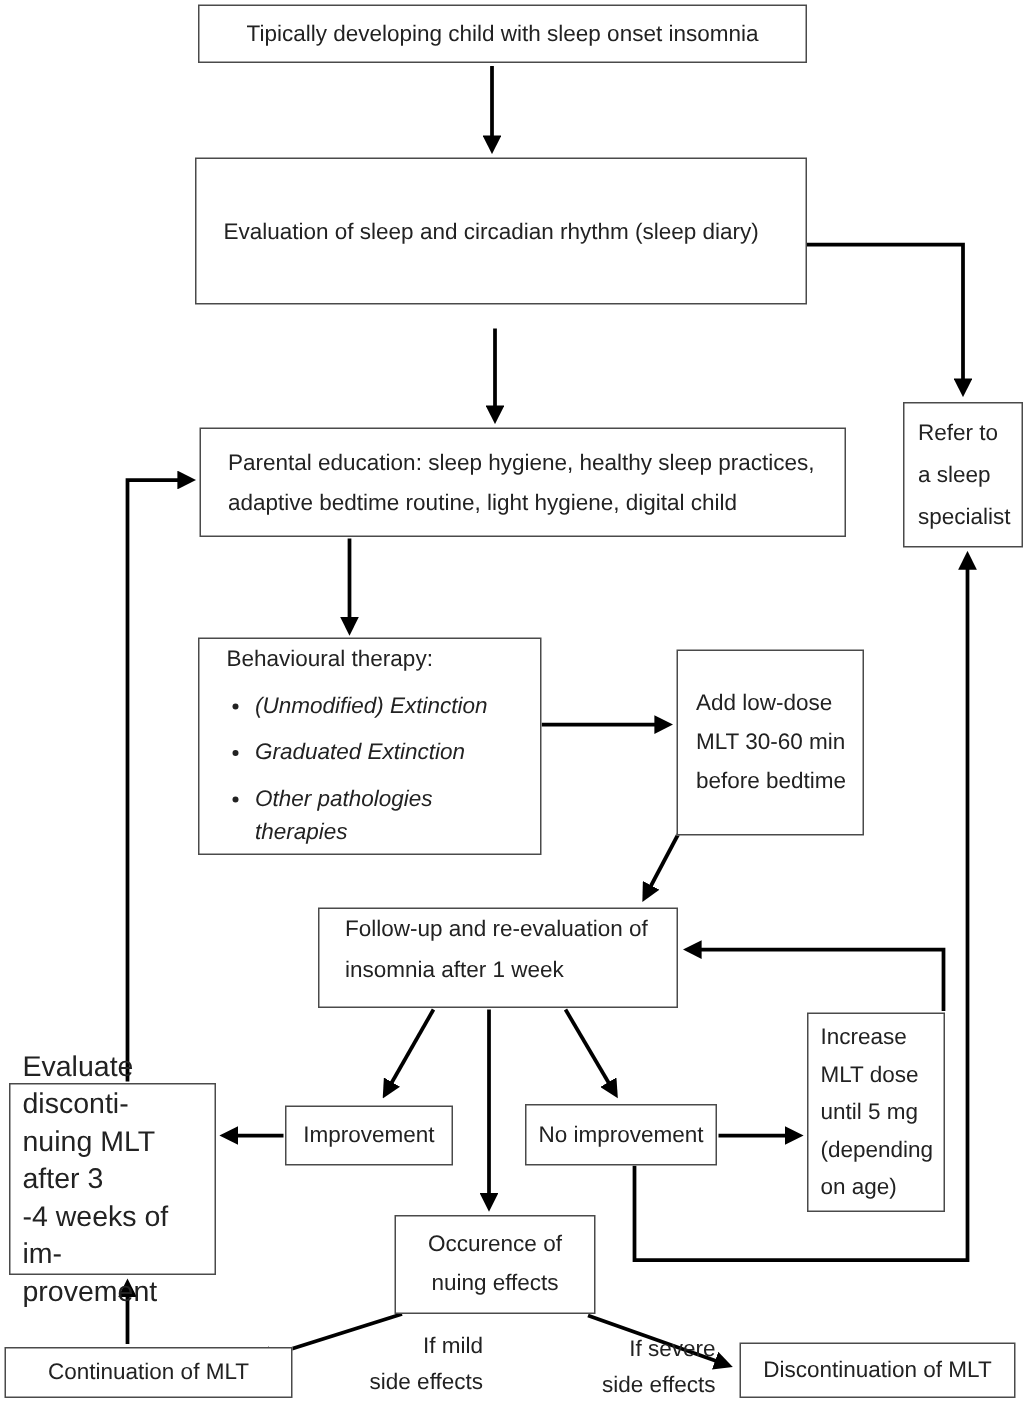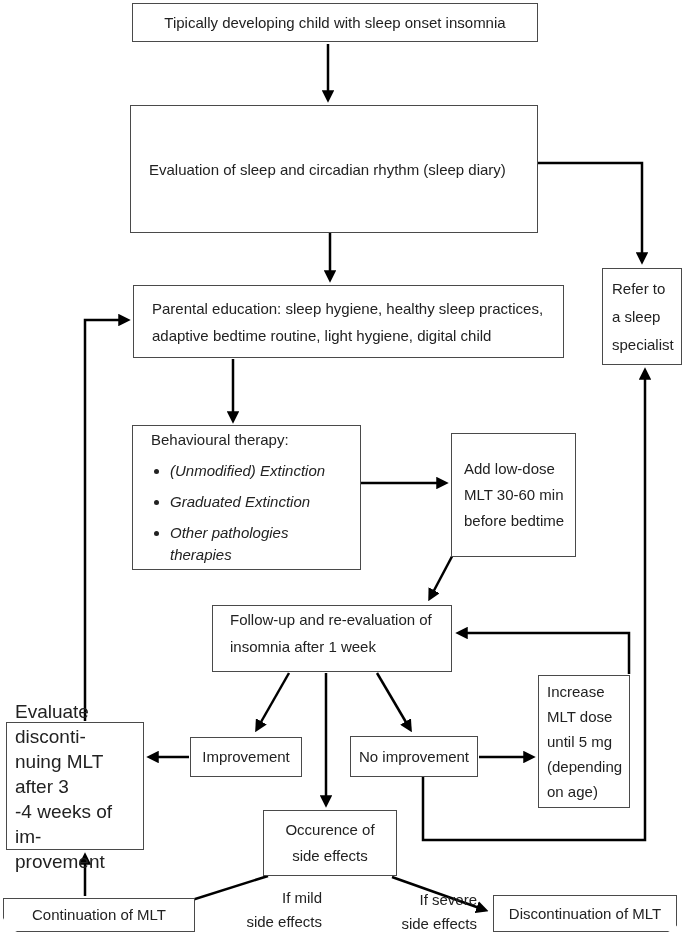--- a/index.html
+++ b/index.html
@@ -3,21 +3,20 @@
 <meta charset="utf-8">
 <style>
   html, body { margin: 0; padding: 0; background: #ffffff; }
   .figure {
     position: relative;
     width: 685px; height: 935px;
     background: #ffffff;
     font-family: "Liberation Sans", sans-serif;
     color: #222222;
     overflow: hidden;
-    border-radius: 30px;
   }
   .connectors { position: absolute; left: 0; top: 0; width: 685px; height: 935px; }
   .box {
     position: absolute;
     background: #ffffff;
     border: 1.5px solid #4a4a4a;
     box-sizing: border-box;
     display: flex;
     flex-direction: column;
     justify-content: center;
@@ -68,21 +67,21 @@
       <path marker-end="url(#ah)" d="M 85 896 L 85 856"></path>
       <path marker-end="url(#ah)" d="M 268 876 L 173 906"></path>
       <path marker-end="url(#ah)" d="M 392 877 L 485 910"></path>
     </g>
   </svg>
 
   <div class="box center" style="left:132px;top:3px;width:406px;height:39px">
     <span>Tipically developing child with sleep onset insomnia</span>
   </div>
 
-  <div class="box" style="left:130px;top:105px;width:408px;height:128px;padding:10px 18px;line-height:23px">
+  <div class="box" style="left:130px;top:105px;width:408px;height:98px;padding:10px 18px;line-height:23px">
     <p class="pre">Evaluation of sleep and circadian rhythm (sleep diary)</p>
   </div>
 
   <div class="box" style="left:133px;top:285px;width:431px;height:73px;padding:0 18px;line-height:27px">
     <span class="pre">Parental education: sleep hygiene, healthy sleep practices,
 adaptive bedtime routine, light hygiene, digital child</span>
   </div>
 
   <div class="box" style="left:602px;top:268px;width:80px;height:97px;padding:0 0 0 9px;line-height:28px">
     <span class="pre">Refer to
@@ -128,21 +127,21 @@
 
   <div class="box" style="left:6px;top:722px;width:138px;height:128px;padding:0 4px 0 8px;line-height:25px;font-size:19px">
     <span class="pre">Evaluate disconti-
 nuing MLT after 3
 -4 weeks of im-
 provement</span>
   </div>
 
   <div class="box center" style="left:263px;top:810px;width:134px;height:66px;line-height:26px">
     <span class="pre">Occurence of
-side effects</span>
+nuing effects</span>
   </div>
 
   <div class="box center" style="left:3px;top:898px;width:192px;height:34px">
     <span>Continuation of MLT</span>
   </div>
 
   <div class="box center" style="left:493px;top:895px;width:184px;height:37px">
     <span>Discontinuation of MLT</span>
   </div>
 

